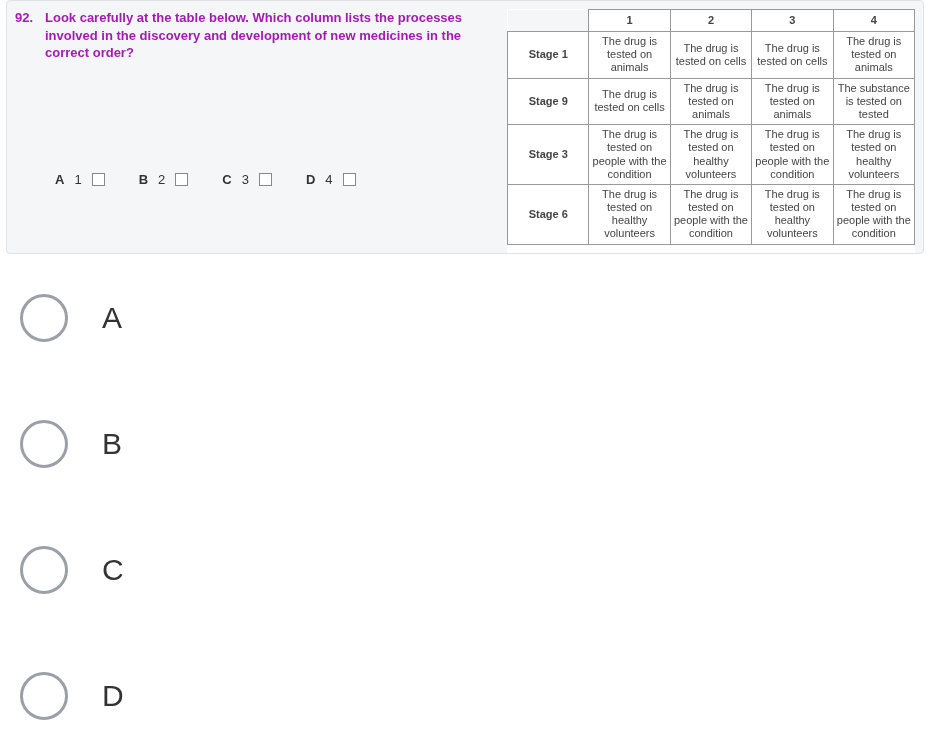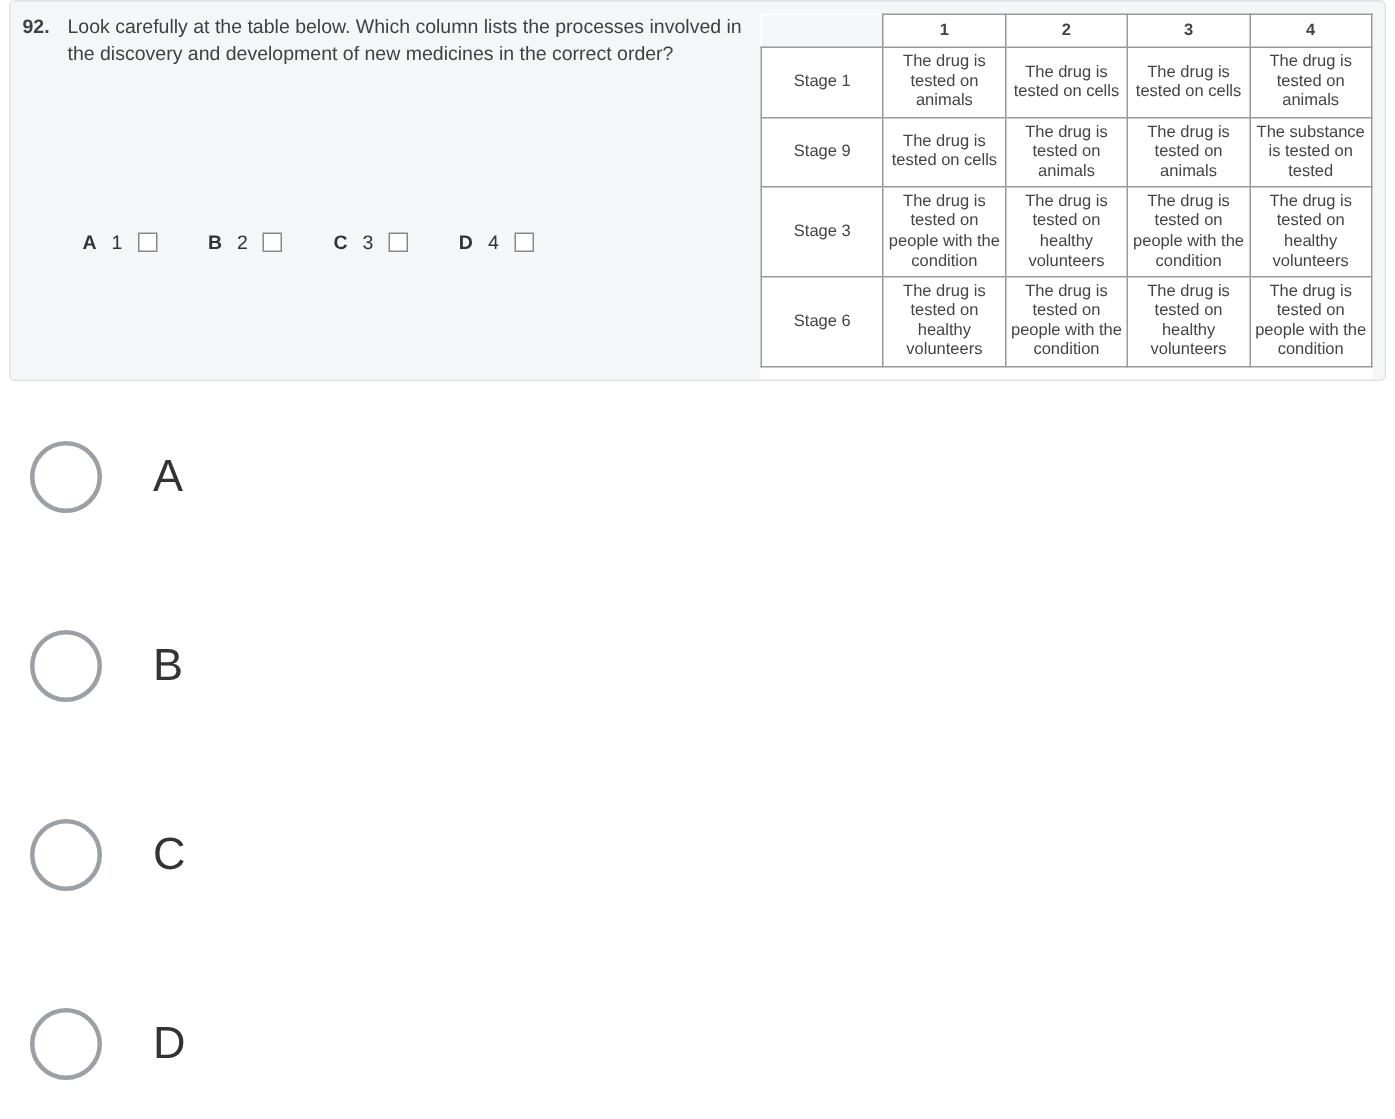--- a/index.html
+++ b/index.html
@@ -22,25 +22,25 @@
     position: relative;
     display: flex;
   }
   .q-left {
     flex: 1;
     padding-right: 6px;
   }
   .q-num-row {
     display: flex;
     font-size: 13px;
-    color: #404040;
+    color: #a21caf;
     line-height: 1.35;
   }
   .q-num { font-weight: bold; width: 30px; }
-  .q-text { flex: 1; }
+  .q-text { flex: 1; font-weight: bold; }
   .mini-choices {
     margin-top: 110px;
     margin-left: 40px;
     display: flex;
     gap: 34px;
     font-size: 13px;
     color: #333;
     align-items: center;
   }
   .mini-choice { display: flex; align-items: center; gap: 10px; }
@@ -62,21 +62,21 @@
   table.stage th, table.stage td {
     border: 1px solid #999;
     font-size: 11px;
     text-align: center;
     padding: 3px 2px;
     color: #444;
     line-height: 1.2;
     vertical-align: middle;
   }
   table.stage th { background: #fff; font-weight: bold; }
-  table.stage td.stage-label { font-weight: normal; white-space: nowrap; width:56px;}
+  table.stage td.stage-label { font-weight: bold; white-space: nowrap; width:56px;}
   table.stage thead th:first-child { background: #f5f6f7; border:none;}
   table.stage thead th { height:22px;}
 
   .answers {
     padding: 40px 20px 0 20px;
   }
   .answer-row {
     display: flex;
     align-items: center;
     gap: 34px;

